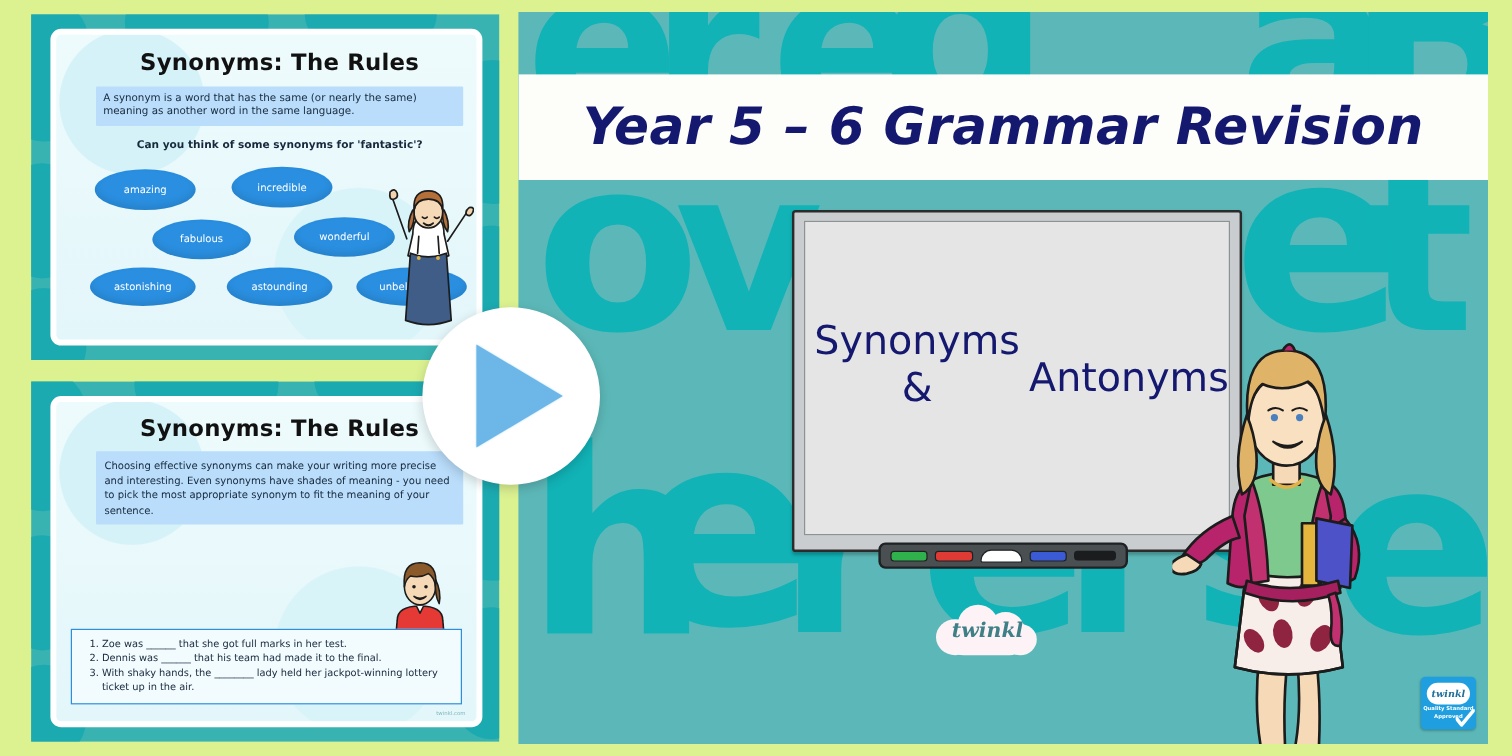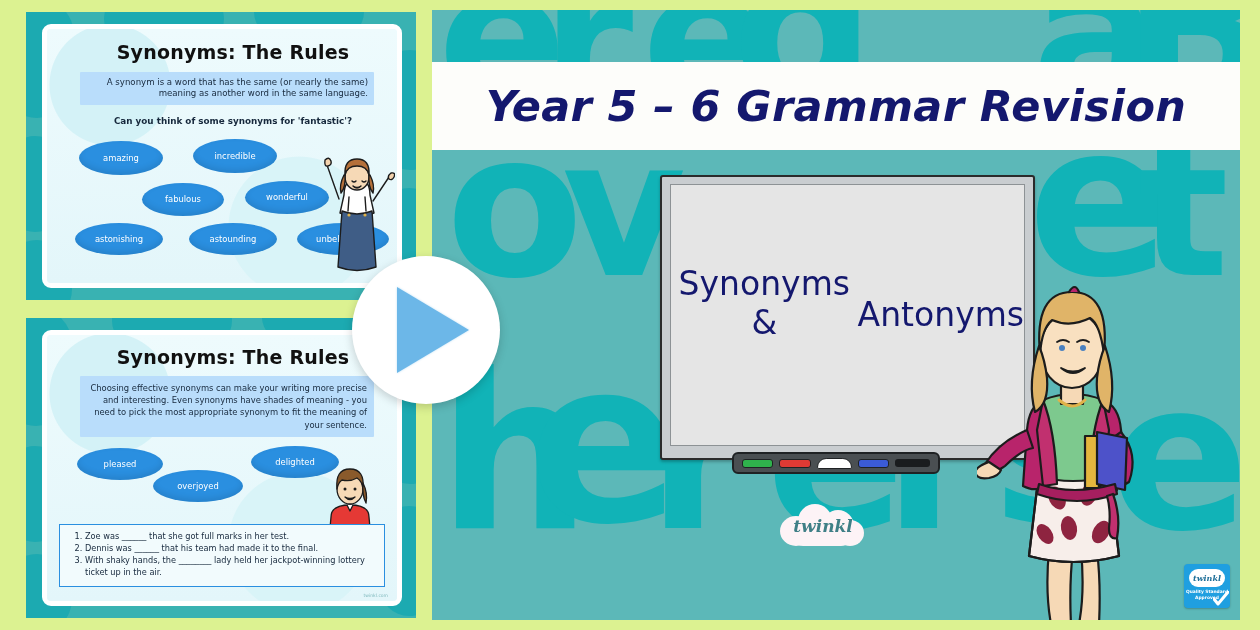--- a/index.html
+++ b/index.html
@@ -36,24 +36,24 @@
 
   .slide-title{
     text-align:center;font-weight:bold;color:#111;
     font-family:"DejaVu Sans", sans-serif;
     letter-spacing:.2px;
   }
   .one .slide-title{font-size:19px;padding-top:12px;}
   .two .slide-title{font-size:19px;padding-top:11px;}
 
   .statement{
-    margin:9px 23px 0 11px;
+    margin:9px 11px 0 11px;
     background:#b9ddfb;
     color:#16283c;
-    text-align:right;
+    text-align:left;
     font-family:"DejaVu Sans", sans-serif;
     font-size:8.6px;line-height:1.32;
     padding:5px 6px;
     border-radius:1px;
   }
   .two .statement{font-size:8.4px;line-height:1.45;padding:6px 7px;margin-top:8px;}
 
   .prompt{
     text-align:center;color:#16283c;font-weight:bold;
     font-family:"DejaVu Sans", sans-serif;
@@ -222,21 +222,21 @@
     <div class="card">
       <div class="cardwash"></div>
       <div class="inner">
         <div class="slide-title">Synonyms: The Rules</div>
         <div class="statement">A synonym is a word that has the same (or nearly the same) meaning as another word in the same language.</div>
         <div class="prompt">Can you think of some synonyms for 'fantastic'?</div>
 
         <div class="bubbles">
           <div class="bubble" style="left:10px;top:6px;width:84px;height:34px;">amazing</div>
           <div class="bubble" style="left:124px;top:4px;width:84px;height:34px;">incredible</div>
-          <div class="bubble" style="left:73px;top:48px;width:82px;height:33px;">fabulous</div>
+          <div class="bubble" style="left:58px;top:48px;width:82px;height:33px;">fabulous</div>
           <div class="bubble" style="left:176px;top:46px;width:84px;height:33px;">wonderful</div>
           <div class="bubble" style="left:6px;top:88px;width:88px;height:32px;">astonishing</div>
           <div class="bubble" style="left:120px;top:88px;width:88px;height:32px;">astounding</div>
           <div class="bubble" style="left:228px;top:88px;width:92px;height:32px;">unbelievable</div>
         </div>
 
         <svg class="kid-cheer" viewBox="0 0 78 132">
           <g stroke="#1c1c1c" stroke-width="1.4" stroke-linejoin="round" stroke-linecap="round">
             <path d="M22 48 L10 14" fill="#f3d3ae"></path>
             <path d="M8 9 q4 -4 6 1 q1 4 -3 5 q-4 1 -3 -6z" fill="#f3d3ae"></path>
@@ -270,25 +270,20 @@
       <i style="right:-26px;top:46px;width:64px;height:120px;"></i>
       <i style="right:-22px;top:188px;width:58px;height:110px;"></i>
     </div>
 
     <div class="card">
       <div class="cardwash"></div>
       <div class="inner">
         <div class="slide-title">Synonyms: The Rules</div>
         <div class="statement">Choosing effective synonyms can make your writing more precise and interesting. Even synonyms have shades of meaning - you need to pick the most appropriate synonym to fit the meaning of your sentence.</div>
 
-        <div class="bubbles">
-          <div class="bubble" style="left:8px;top:4px;width:86px;height:32px;">pleased</div>
-          <div class="bubble" style="left:84px;top:26px;width:90px;height:32px;">overjoyed</div>
-          <div class="bubble" style="left:182px;top:2px;width:88px;height:32px;">delighted</div>
-        </div>
 
         <svg class="kid-red" viewBox="0 0 62 72">
           <g stroke="#1c1c1c" stroke-width="1.3" stroke-linejoin="round">
             <path d="M12 52 q0 -12 19 -12 q19 0 19 12 l2 22 H10z" fill="#e53935"></path>
             <path d="M28 40 l3 6 l3 -6" fill="#ffffff"></path>
             <ellipse cx="31" cy="24" rx="13" ry="15" fill="#f6d9b6"></ellipse>
             <path d="M18 24 q-2 -20 13 -20 q15 0 13 20 q-1 -8 -6 -11 q-7 4 -15 2 q-4 3 -5 9z" fill="#8a5a2b"></path>
             <path d="M44 18 q5 10 3 20 q-4 -7 -3 -20z" fill="#8a5a2b"></path>
             <circle cx="26" cy="24" r="1.5" fill="#1c1c1c" stroke="none"></circle>
             <circle cx="36" cy="24" r="1.5" fill="#1c1c1c" stroke="none"></circle>

